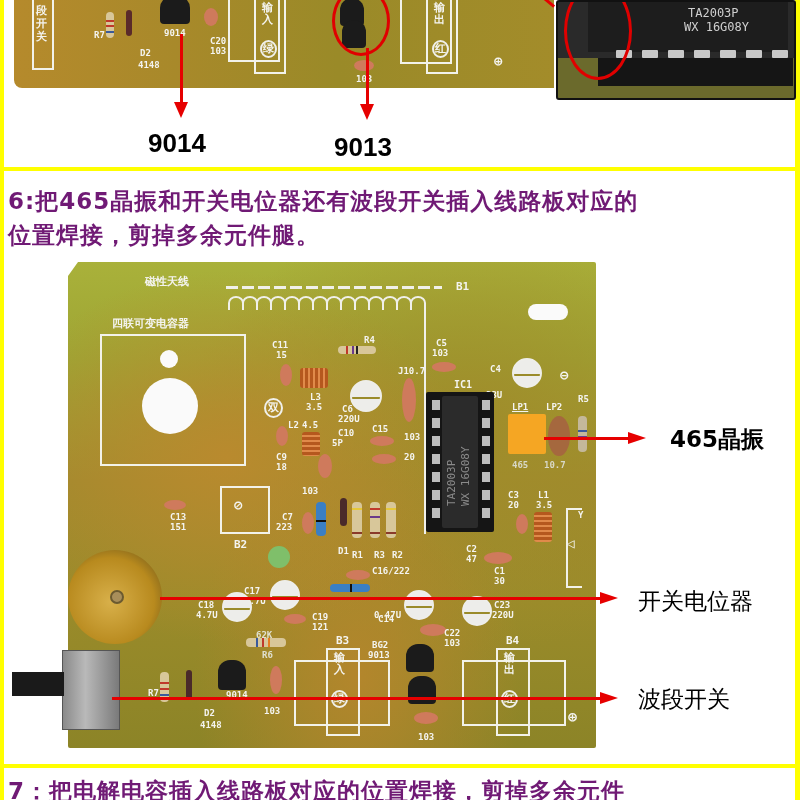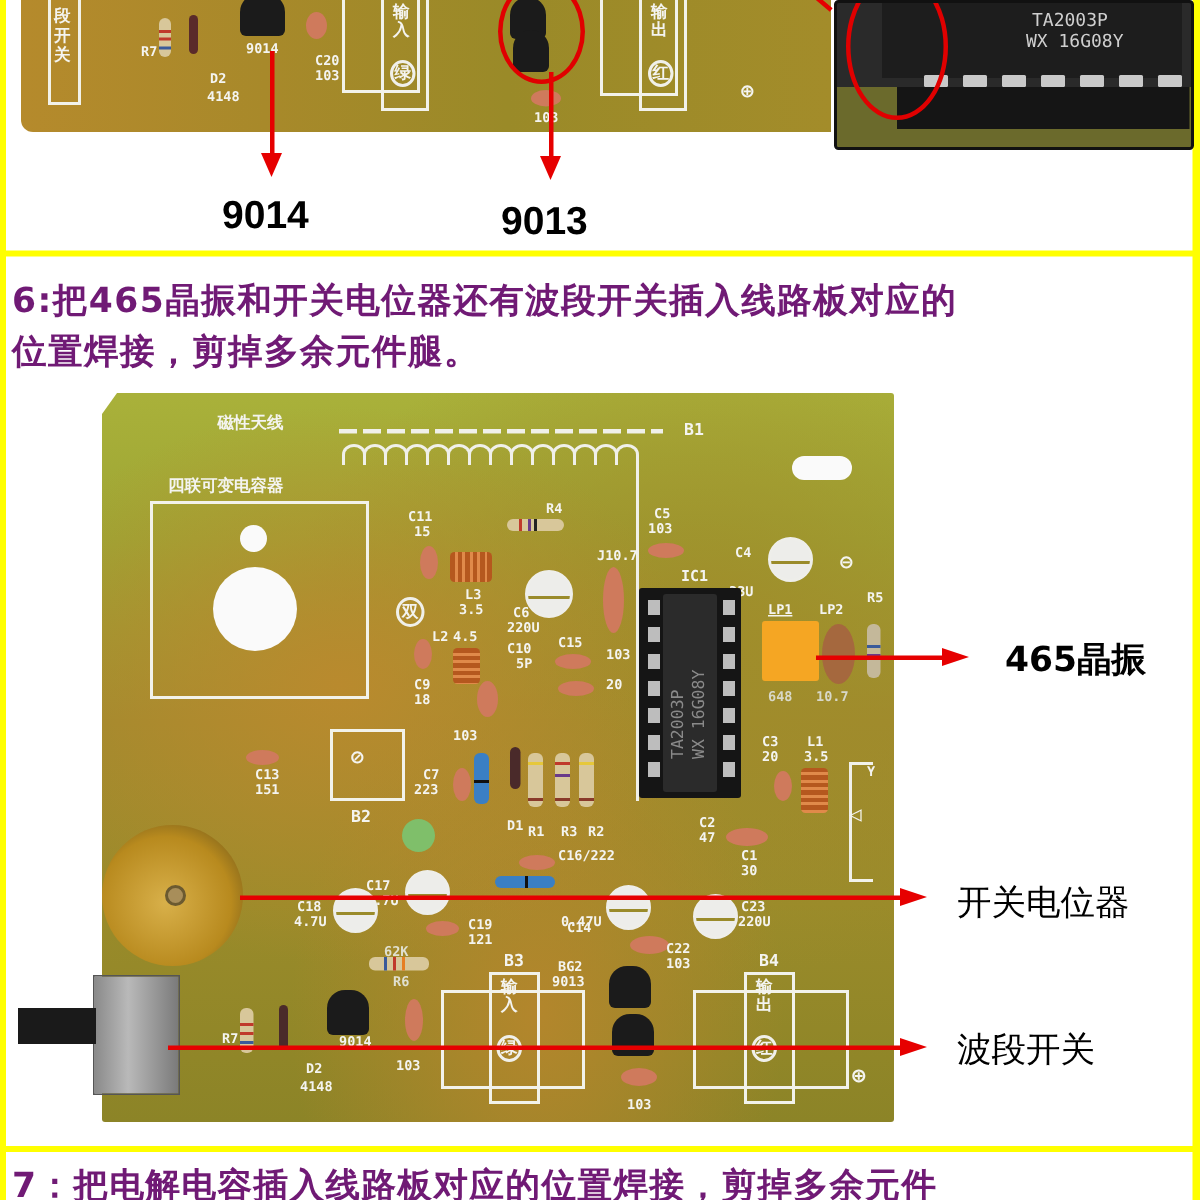--- a/index.html
+++ b/index.html
@@ -195,21 +195,21 @@
   <div class="silk" style="left:338px;top:414px;">220U</div>
   <div class="silk" style="left:436px;top:338px;">C5</div>
   <div class="silk" style="left:432px;top:348px;">103</div>
   <div class="cap-disc" style="left:432px;top:362px;width:24px;height:10px;"></div>
   <div class="silk" style="left:398px;top:366px;">J10.7</div>
   <div class="cap-disc" style="left:402px;top:378px;width:14px;height:44px;"></div>
   <div class="silk" style="left:372px;top:424px;">C15</div>
   <div class="cap-disc" style="left:370px;top:436px;width:24px;height:10px;"></div>
   <div class="silk" style="left:404px;top:432px;">103</div>
   <div class="silk" style="left:338px;top:428px;">C10</div>
-  <div class="silk" style="left:344px;top:438px;text-align:center;">5P</div>
+  <div class="silk" style="left:332px;top:438px;text-align:center;">5P</div>
   <div class="cap-disc" style="left:372px;top:454px;width:24px;height:10px;"></div>
   <div class="silk" style="left:404px;top:452px;">20</div>
   <div class="cap-disc" style="left:318px;top:454px;width:14px;height:24px;"></div>
   <div class="silk" style="left:302px;top:486px;">103</div>
 
   <div class="silk" style="left:490px;top:364px;">C4</div>
   <div class="silk" style="left:486px;top:374px;margin-top:16px;">33U</div>
   <div class="elec" style="left:512px;top:358px;width:26px;height:26px;"></div>
   <div class="silk" style="left:560px;top:370px;font-size:14px;">⊖</div>
 
@@ -236,21 +236,21 @@
 
   <div class="silk" style="left:512px;top:402px;text-decoration:underline;">LP1</div>
   <div class="silk" style="left:546px;top:402px;">LP2</div>
   <div class="silk" style="left:578px;top:394px;">R5</div>
   <div class="osc" style="left:508px;top:414px;width:38px;height:40px;"></div>
   <div class="cap-disc" style="left:548px;top:416px;width:22px;height:40px;background:#a5683e;"></div>
   <div class="resistor" style="left:578px;top:416px;width:9px;height:36px;background:#c4b89a;">
     <div class="band" style="top:14px;background:#3a5a9a;"></div>
     <div class="band" style="top:20px;background:#6a3a8a;"></div>
   </div>
-  <div class="silk" style="left:512px;top:460px;color:#d8d8c8;">648</div>
+  <div class="silk" style="left:512px;top:460px;color:#d8d8c8;">465</div>
   <div class="silk" style="left:544px;top:460px;color:#d8d8c8;">10.7</div>
 
   <div class="silk" style="left:508px;top:490px;">C3</div>
   <div class="silk" style="left:508px;top:500px;">20</div>
   <div class="silk" style="left:538px;top:490px;">L1</div>
   <div class="silk" style="left:536px;top:500px;">3.5</div>
   <div class="coilv" style="left:534px;top:512px;width:18px;height:30px;"></div>
   <div class="cap-disc" style="left:516px;top:514px;width:12px;height:20px;"></div>
   <div class="silkbox" style="left:566px;top:508px;width:14px;height:76px;border-left:2px solid #f0f0ea;border-right:none;"></div>
   <div class="silk" style="left:566px;top:538px;font-size:14px;">◁</div>

